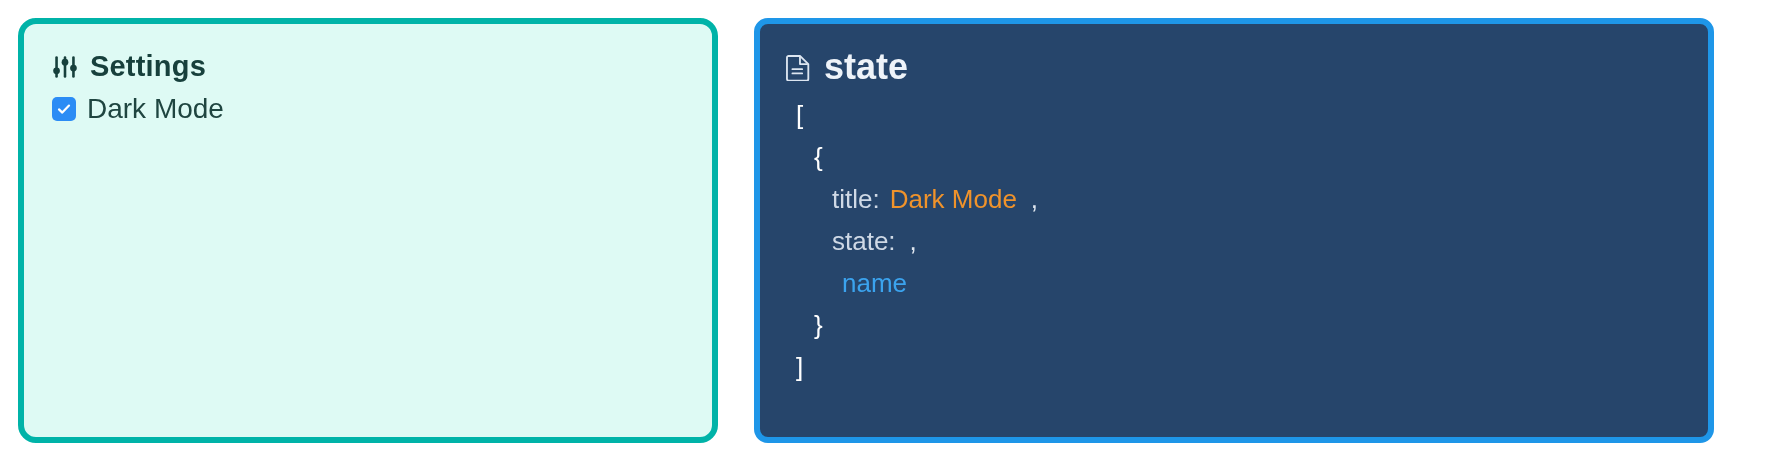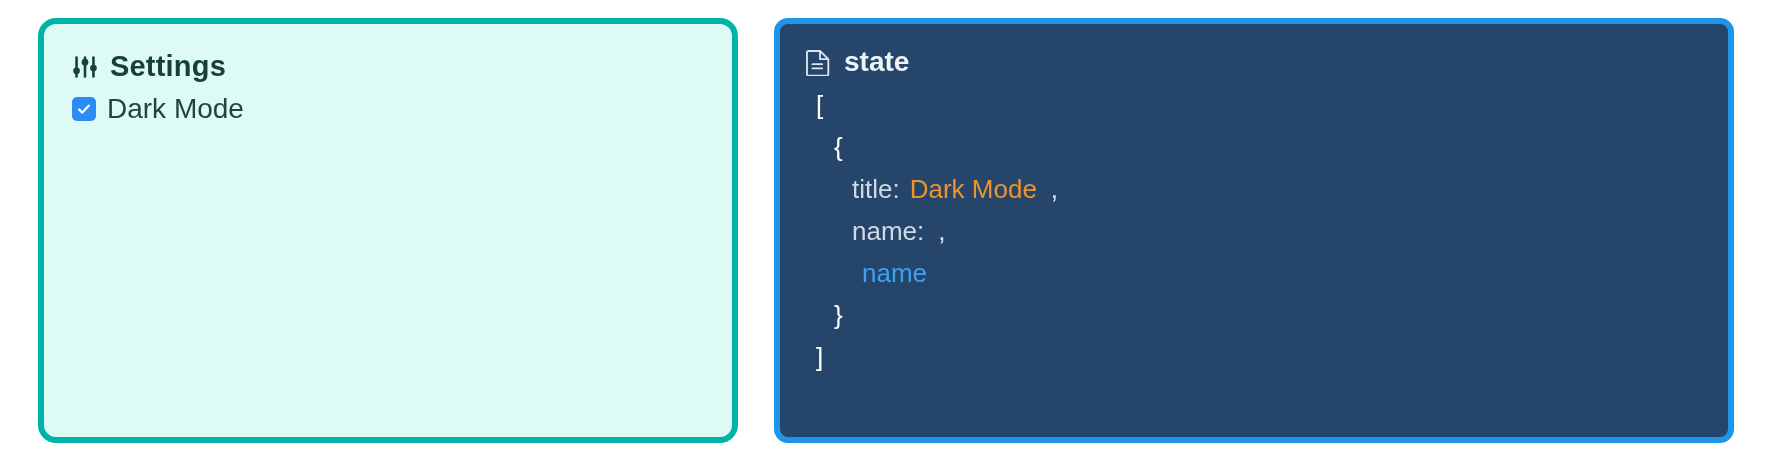--- a/index.html
+++ b/index.html
@@ -13,21 +13,21 @@
     font-family: "Liberation Sans", sans-serif;
     overflow: hidden;
   }
   .stage {
     position: relative;
     width: 1784px;
     height: 468px;
     display: flex;
     align-items: flex-start;
     gap: 36px;
-    padding: 18px 38px;
+    padding: 18px 18px;
     box-sizing: border-box;
   }
 
   
   .settings-panel {
     width: 700px;
     height: 425px;
     box-sizing: border-box;
     background: #defaf4;
     border: 6px solid #00b3a8;
@@ -92,21 +92,21 @@
     gap: 13px;
     margin-bottom: 6px;
   }
   .doc-icon {
     width: 25px;
     height: 27px;
     display: block;
     flex: 0 0 auto;
   }
   .state-title {
-    font-size: 28px;
+    font-size: 36px;
     font-weight: bold;
     color: #eef3f9;
     white-space: nowrap;
   }
 
   .json-tree {
     margin-top: 2px;
     font-size: 26px;
     line-height: 42px;
     color: #ffffff;
@@ -183,21 +183,21 @@
         <span class="punct">{</span>
       </div>
 
       <div class="json-line ind-3">
         <span class="key">title:</span>
         <span class="val-string">Dark Mode</span>
         <span class="comma">,</span>
       </div>
 
       <div class="json-line ind-3">
-        <span class="key">name:</span>
+        <span class="key">state:</span>
         <span class="comma">,</span>
       </div>
 
       <div class="json-line ind-3">
         <span class="val-bool">name</span>
       </div>
 
       <div class="json-line ind-2">
         <span class="punct">}</span>
       </div>

